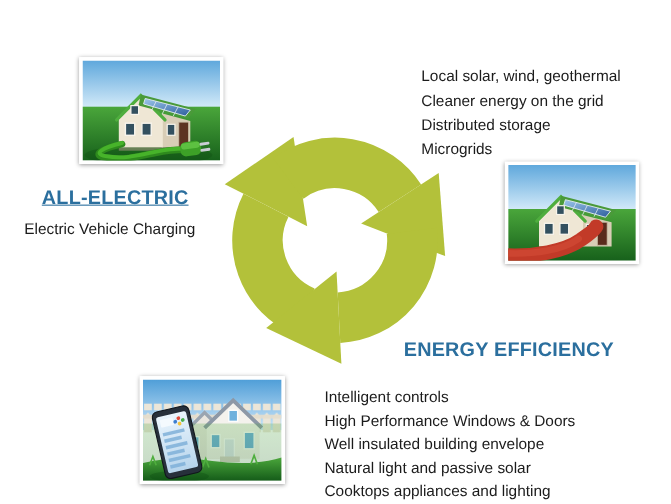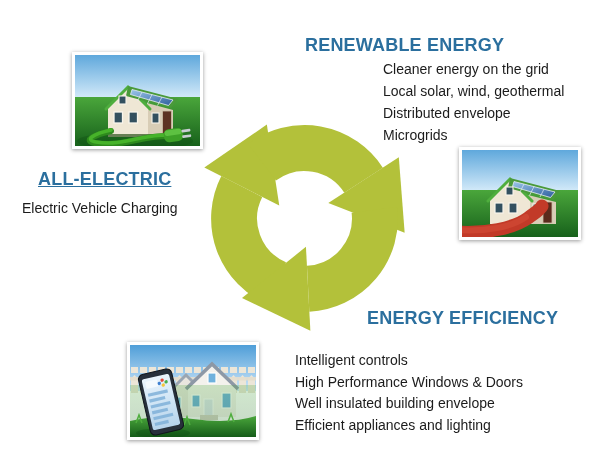--- a/index.html
+++ b/index.html
@@ -69,25 +69,24 @@
         <rect x="15" y="1.6" width="9" height="2.6" rx="1" fill="#c9ced4"></rect>
       </g>
     </svg>
   </figure>
 
   <h2 class="title t-a">ALL-ELECTRIC</h2>
   <div class="list l-a">
     <div>Electric Vehicle Charging</div>
   </div>
 
-  <h2 class="title t-r">RENEWABLE ENERGY</h2>
   <div class="list l-r">
+    <div>Local solar, wind, geothermal</div>
     <div>Cleaner energy on the grid</div>
-    <div>Local solar, wind, geothermal</div>
-    <div>Distributed envelope</div>
+    <div>Distributed storage</div>
     <div>Microgrids</div>
   </div>
 
   <figure class="photo" id="ph-b">
     <svg viewBox="0 0 116 87">
       <defs>
         <linearGradient id="skyB" x1="0" y1="0" x2="0" y2="1">
           <stop offset="0" stop-color="#5fa8dc"></stop>
             <stop offset="1" stop-color="#dceffb"></stop>
         </linearGradient>
@@ -127,21 +126,22 @@
       <use href="#cycArrow" transform="rotate(120 115 115)"></use>
       <use href="#cycArrow" transform="rotate(240 115 115)"></use>
     </svg>
   </div>
 
   <h2 class="title t-e">ENERGY EFFICIENCY</h2>
   <div class="list l-e">
     <div>Intelligent controls</div>
     <div>High Performance Windows &amp; Doors</div>
     <div>Well insulated building envelope</div>
-    <div>Efficient appliances and lighting</div>
+    <div>Natural light and passive solar</div>
+    <div>Cooktops appliances and lighting</div>
   </div>
 
   <figure class="photo" id="ph-c">
     <svg viewBox="0 0 126 92">
       <defs>
         <linearGradient id="skyC" x1="0" y1="0" x2="0" y2="1">
           <stop offset="0" stop-color="#4f9ed8"></stop>
             <stop offset="1" stop-color="#cfe7f9"></stop>
         </linearGradient>
         <linearGradient id="grsC" x1="0" y1="0" x2="0" y2="1">

